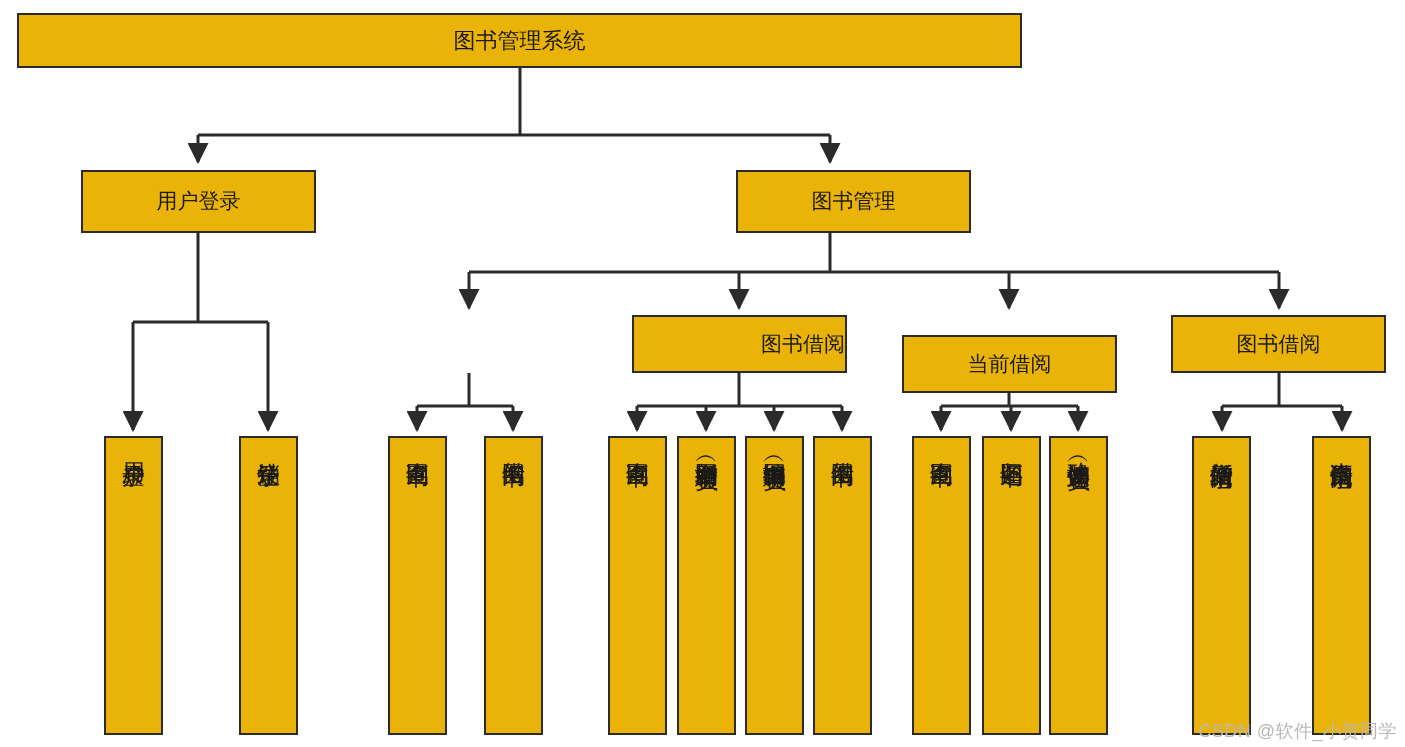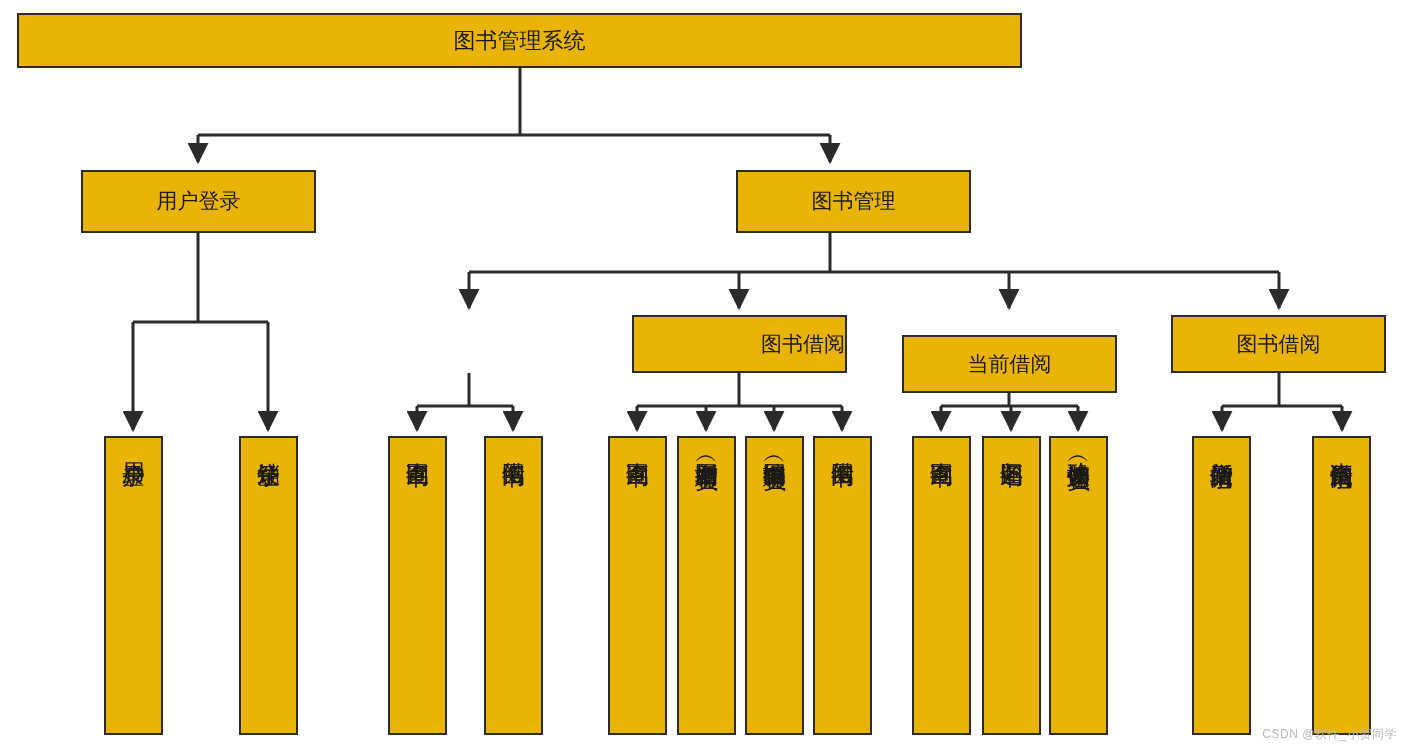--- a/index.html
+++ b/index.html
@@ -56,21 +56,21 @@
     writing-mode: vertical-rl;
     text-orientation: upright;
     font-size: 23px;
     letter-spacing: 1px;
     line-height: 1;
   }
   .watermark {
     position: absolute;
     right: 8px;
     bottom: 4px;
-    font-size: 12px;
+    font-size: 18px;
     color: #b8b8b8;
     letter-spacing: 0.5px;
     white-space: nowrap;
   }
 </style>
 </head>
 <body>
 
 <div id="canvas">
 

